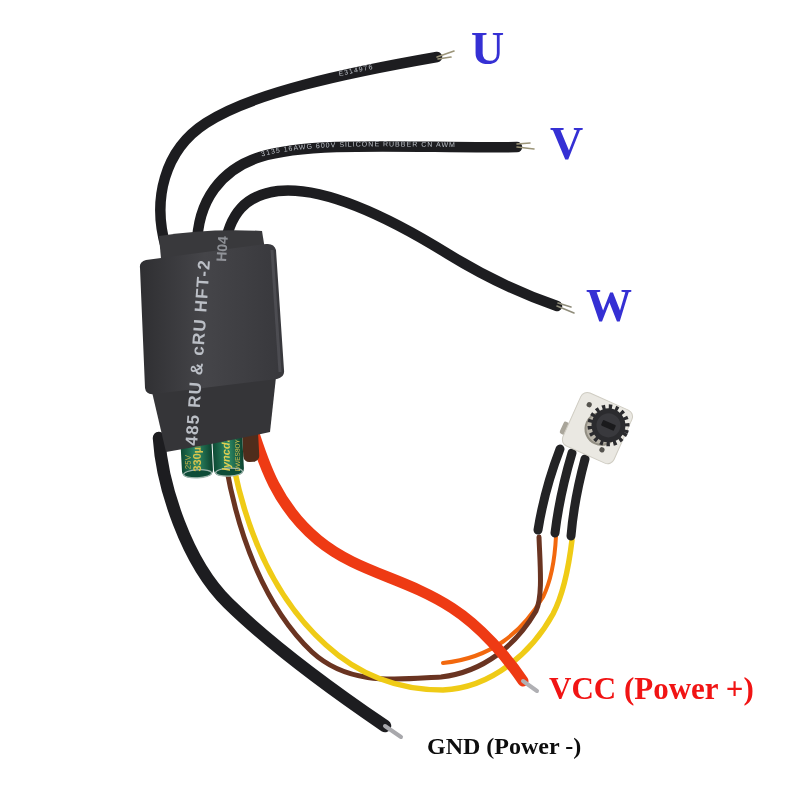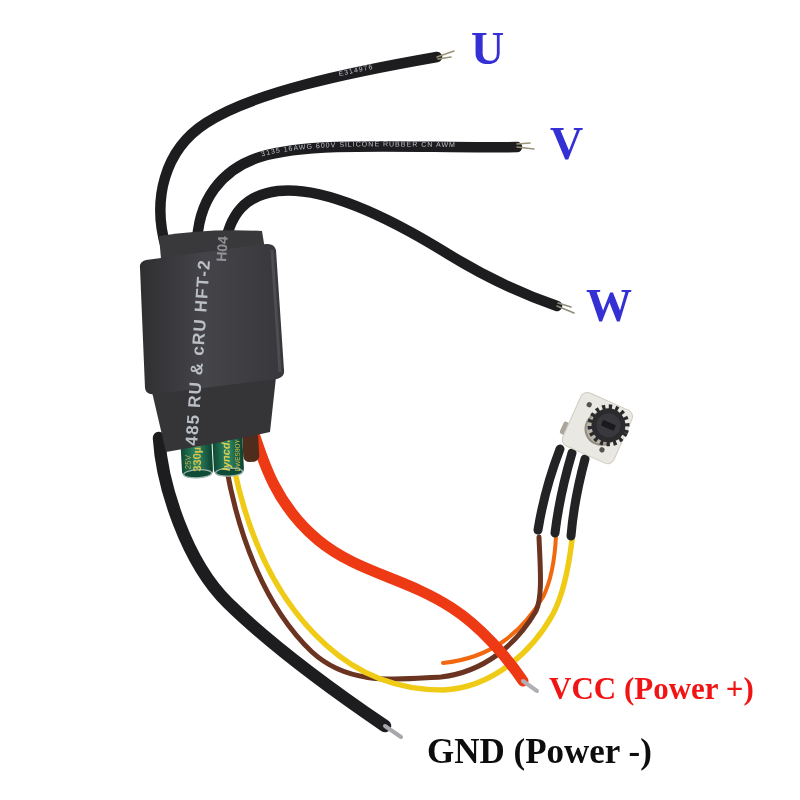--- a/index.html
+++ b/index.html
@@ -5,21 +5,21 @@
   html,body{margin:0;padding:0;background:#fff;}
   .stage{position:relative;width:800px;height:800px;background:#ffffff;overflow:hidden;
          font-family:"Liberation Serif",serif;}
   .stage svg{position:absolute;left:0;top:0;}
   .lbl{position:absolute;font-weight:700;line-height:1;white-space:nowrap;}
   .lbl.phase{color:#3530d4;font-size:46px;}
   .lbl.red{color:#f11414;}
   .lbl.blk{color:#0d0d0d;}
   .pot-title{font-size:26px;}
   .pwr{font-size:31px;}
-  .gnd{font-size:35px;}
+  .gnd{font-size:24px;}
 </style>
 </head>
 <body>
 
 <div class="stage">
 
 <svg width="800" height="800" viewBox="0 0 800 800">
   <defs>
     <linearGradient id="escg" x1="0" y1="0" x2="1" y2="0">
       <stop offset="0" stop-color="#2f2f32"></stop>

